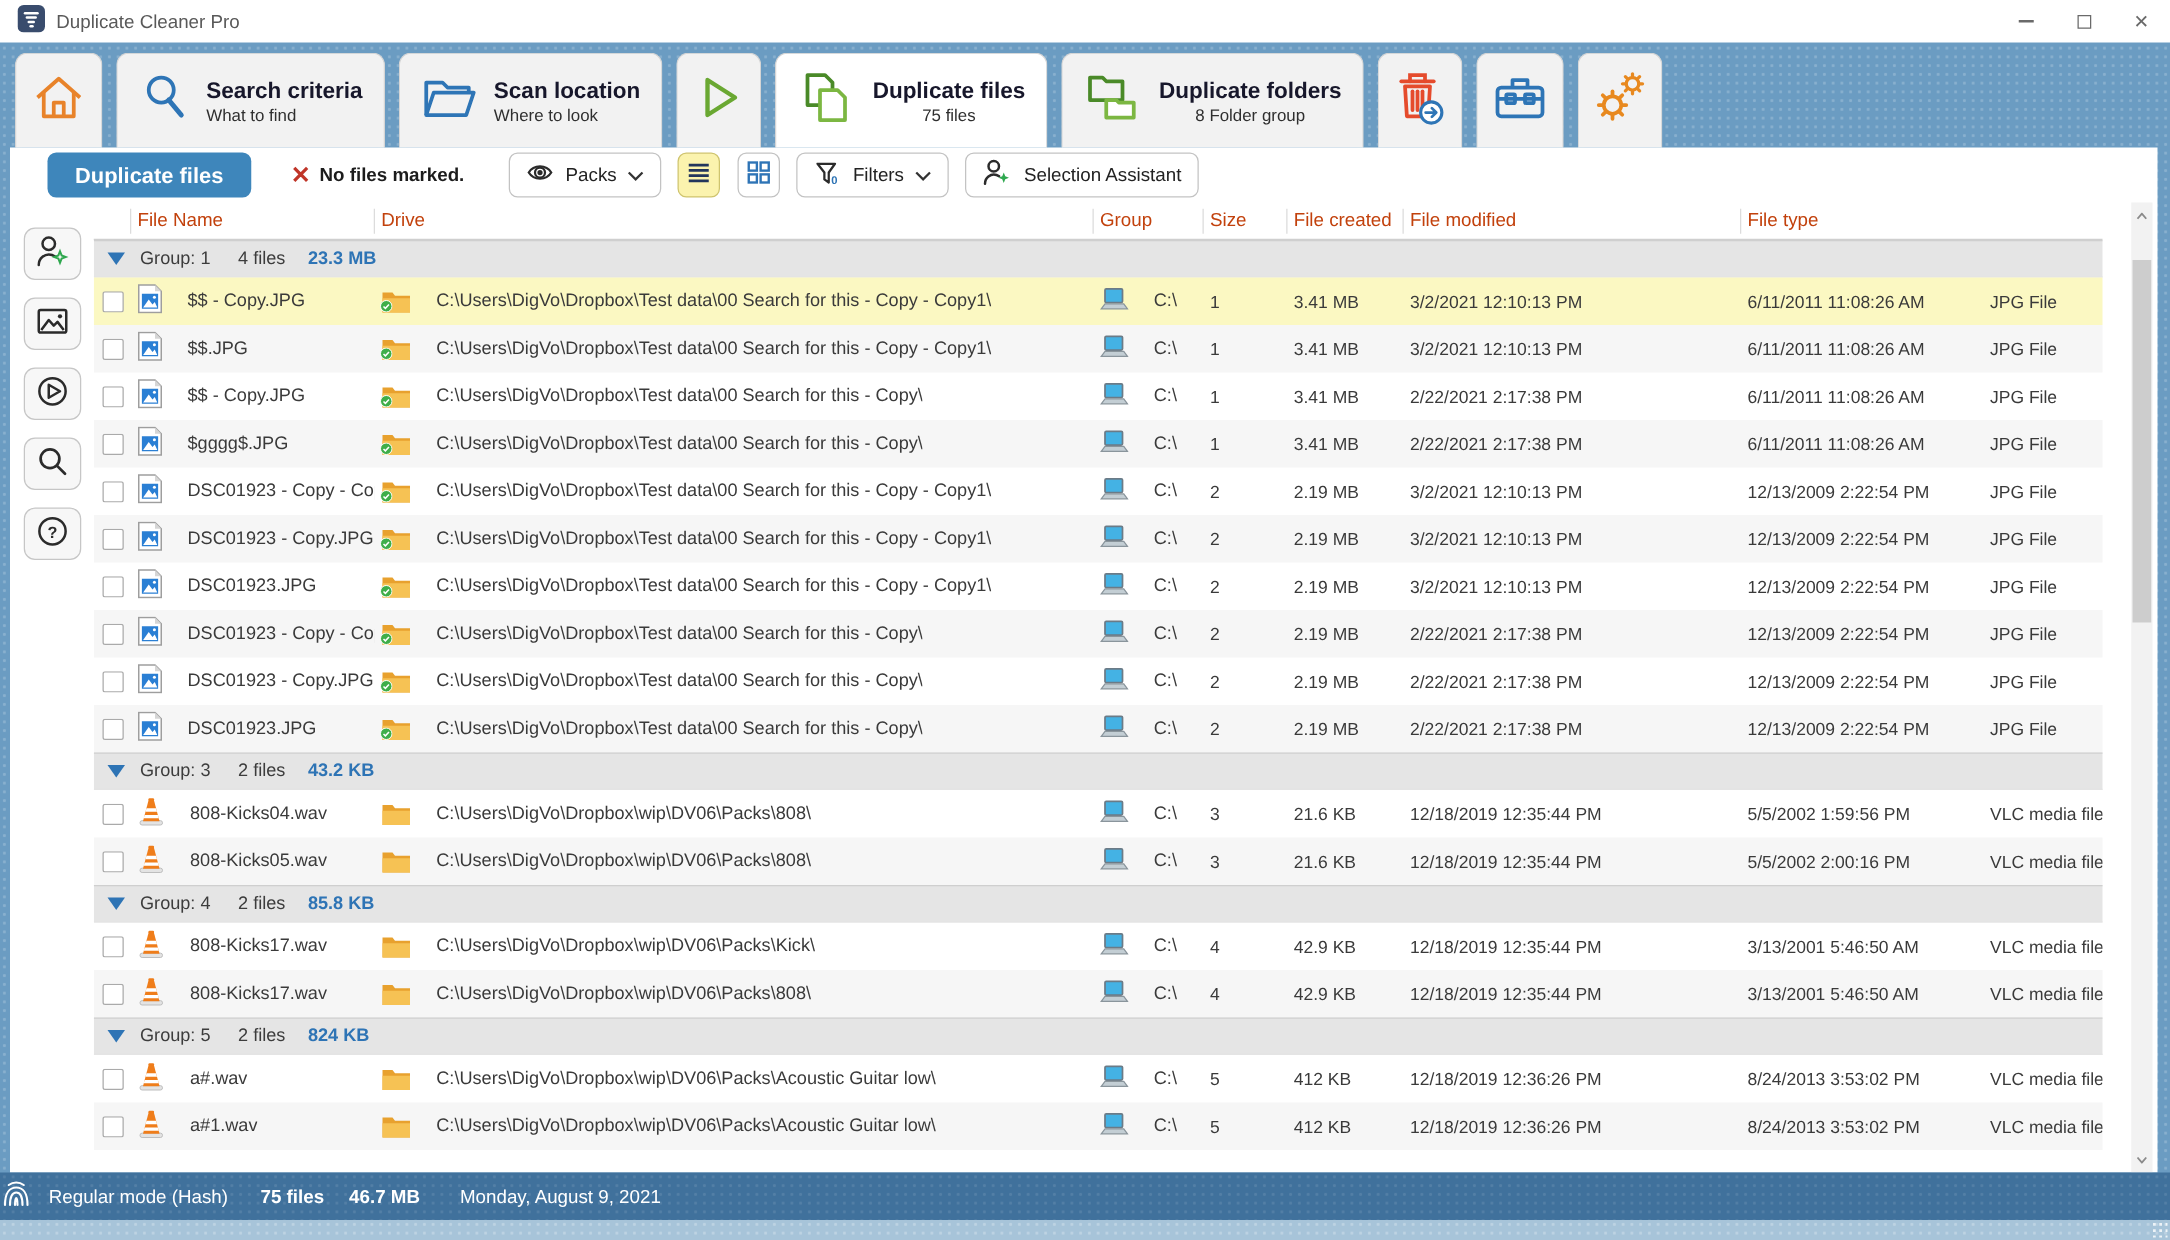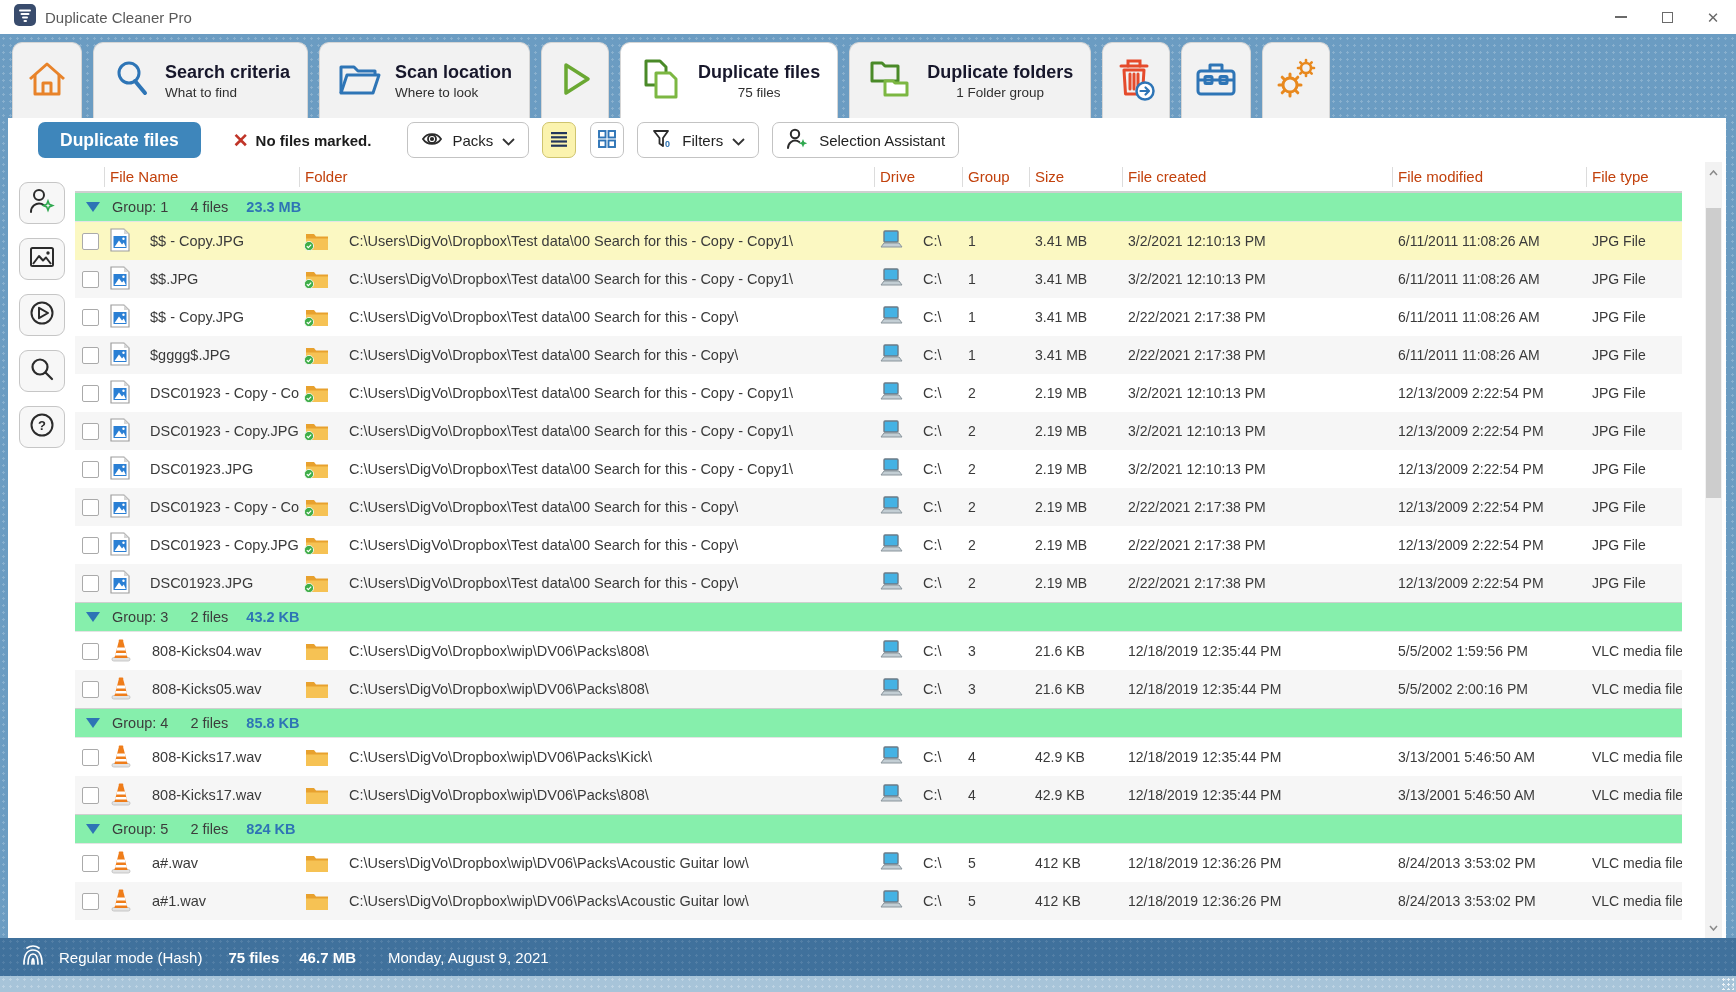--- a/index.html
+++ b/index.html
@@ -56,21 +56,21 @@
     display:flex; align-items:center; justify-content:center; cursor:pointer; }
 
   .tablewrap { position:relative; flex:1; min-width:0; display:flex; flex-direction:column; }
   .cols { display:grid; grid-template-columns:30px 195px 575px 88px 67px 93px 270px 194px 95px; align-items:center; }
   .thead { height:30px; flex:0 0 30px; border-bottom:1px solid #cfcfcf; width:1607px; }
   .th { font-size:15px; color:#c2410c; padding-left:5px; height:20px; line-height:20px;
     border-right:1px solid #dcdcdc; overflow:hidden; white-space:nowrap; cursor:pointer; }
   .th:last-child { border-right:none; }
   .tbody { flex:1; overflow:hidden; }
 
-  .group-row { height:30px; background:#86efac; border-top:1px solid #cfcfcf; border-bottom:1px solid #e4e4e4;
+  .group-row { height:30px; background:#e5e5e5; border-top:1px solid #cfcfcf; border-bottom:1px solid #e4e4e4;
     display:flex; align-items:center; padding-left:11px; width:1607px; cursor:pointer; }
   .tri { width:0; height:0; border-left:7px solid transparent; border-right:7px solid transparent;
     border-top:10px solid #2e74b5; margin-right:12px; }
   .group-row .glabel { font-size:14.5px; color:#3c3c3c; }
   .group-row .gfiles { font-size:14.5px; color:#3c3c3c; margin-left:22px; }
   .group-row .gsize  { font-size:14.5px; color:#2e74b5; font-weight:bold; margin-left:18px; }
 
   .row { height:38px; width:1607px; cursor:pointer; }
   .row.stripe { background:#f6f6f6; }
   .row.selected { background:#fbf8c2; }
@@ -83,21 +83,21 @@
   .numcell { padding-left:5px; font-size:14px; }
 
   .vscroll { position:absolute; top:0; bottom:0; right:4px; width:17px; background:#f2f2f2; }
   .sb-arrow { position:absolute; left:0; width:17px; height:17px; display:flex; align-items:center; justify-content:center; cursor:pointer; }
   .sb-up { top:2px; } .sb-down { bottom:2px; }
   .sb-thumb { position:absolute; top:46px; left:1px; width:15px; height:290px; background:#cdcdcd; cursor:pointer; }
 
   
   .statusbar { position:absolute; left:0; right:0; bottom:16px; height:38px; background:#40719c;
     background-image:radial-gradient(rgba(255,255,255,.10) 1px, transparent 1.4px); background-size:7px 7px;
-    display:flex; align-items:center; color:#fff; padding-left:20px; }
+    display:flex; align-items:center; color:#fff; }
   .statusbar .mode { font-size:15px; margin-left:13px; }
   .statusbar .bold { font-weight:bold; font-size:15px; }
   .statusbar .files { margin-left:26px; }
   .statusbar .tsize { margin-left:20px; }
   .statusbar .date { font-size:15px; margin-left:32px; }
   .bottomstrip { position:absolute; left:0; right:0; bottom:0; height:16px; background:#a7c4d9;
     background-image:radial-gradient(rgba(255,255,255,.25) 1px, transparent 1.4px); background-size:7px 7px; }
   .grip { position:absolute; right:2px; bottom:2px; width:13px; height:13px;
     background-image:radial-gradient(#ffffff 1.3px, transparent 1.4px); background-size:5px 5px; opacity:.8; }
 </style>
@@ -175,21 +175,21 @@
         <div class="t2" style="text-align:center">75 files</div>
       </div>
     </div>
     <div class="tab">
       <span><svg width="48" height="44" viewBox="0 0 48 44" fill="none" stroke-linejoin="round">
             <path d="M5,6 H15 L18,9 H31 V24 H5 Z" stroke="#4a8a28" stroke-width="3"></path>
             <path d="M18,24 H26 L28,26 H40 V38 H18 Z" stroke="#7cb742" stroke-width="3" fill="#fff"></path>
           </svg></span>
       <div>
         <div class="t1">Duplicate folders</div>
-        <div class="t2" style="text-align:center">1 Folder group</div>
+        <div class="t2" style="text-align:center">8 Folder group</div>
       </div>
     </div>
     <div class="tab icon-only">
       <span><svg width="44" height="46" viewBox="0 0 44 46" fill="none">
             <g stroke="#e54b2c" stroke-width="3" stroke-linecap="round">
               <path d="M7,10 H33"></path>
               <path d="M14,10 V5 H26 V10"></path>
               <path d="M10,14 H30 L28.5,38 H11.5 Z" stroke-linejoin="round"></path>
               <path d="M16,18 V33"></path>
               <path d="M20,18 V33"></path>
@@ -331,21 +331,20 @@
                 <circle cx="13" cy="13" r="10.5" stroke="#2b2b2b" stroke-width="2"></circle>
                 <text x="13" y="18" text-anchor="middle" font-size="13" font-weight="bold" fill="#2b2b2b" font-family="Liberation Sans, sans-serif">?</text>
               </svg></span>
         </div>
       </div>
 
       <div class="tablewrap">
         <div class="thead cols">
           <div class="th"></div>
           <div class="th">File Name</div>
-          <div class="th">Folder</div>
           <div class="th">Drive</div>
           <div class="th">Group</div>
           <div class="th">Size</div>
           <div class="th">File created</div>
           <div class="th">File modified</div>
           <div class="th">File type</div>
         </div>
         <div class="tbody" id="groups-container">
             <div class="group-row">
     <div class="tri"></div>

